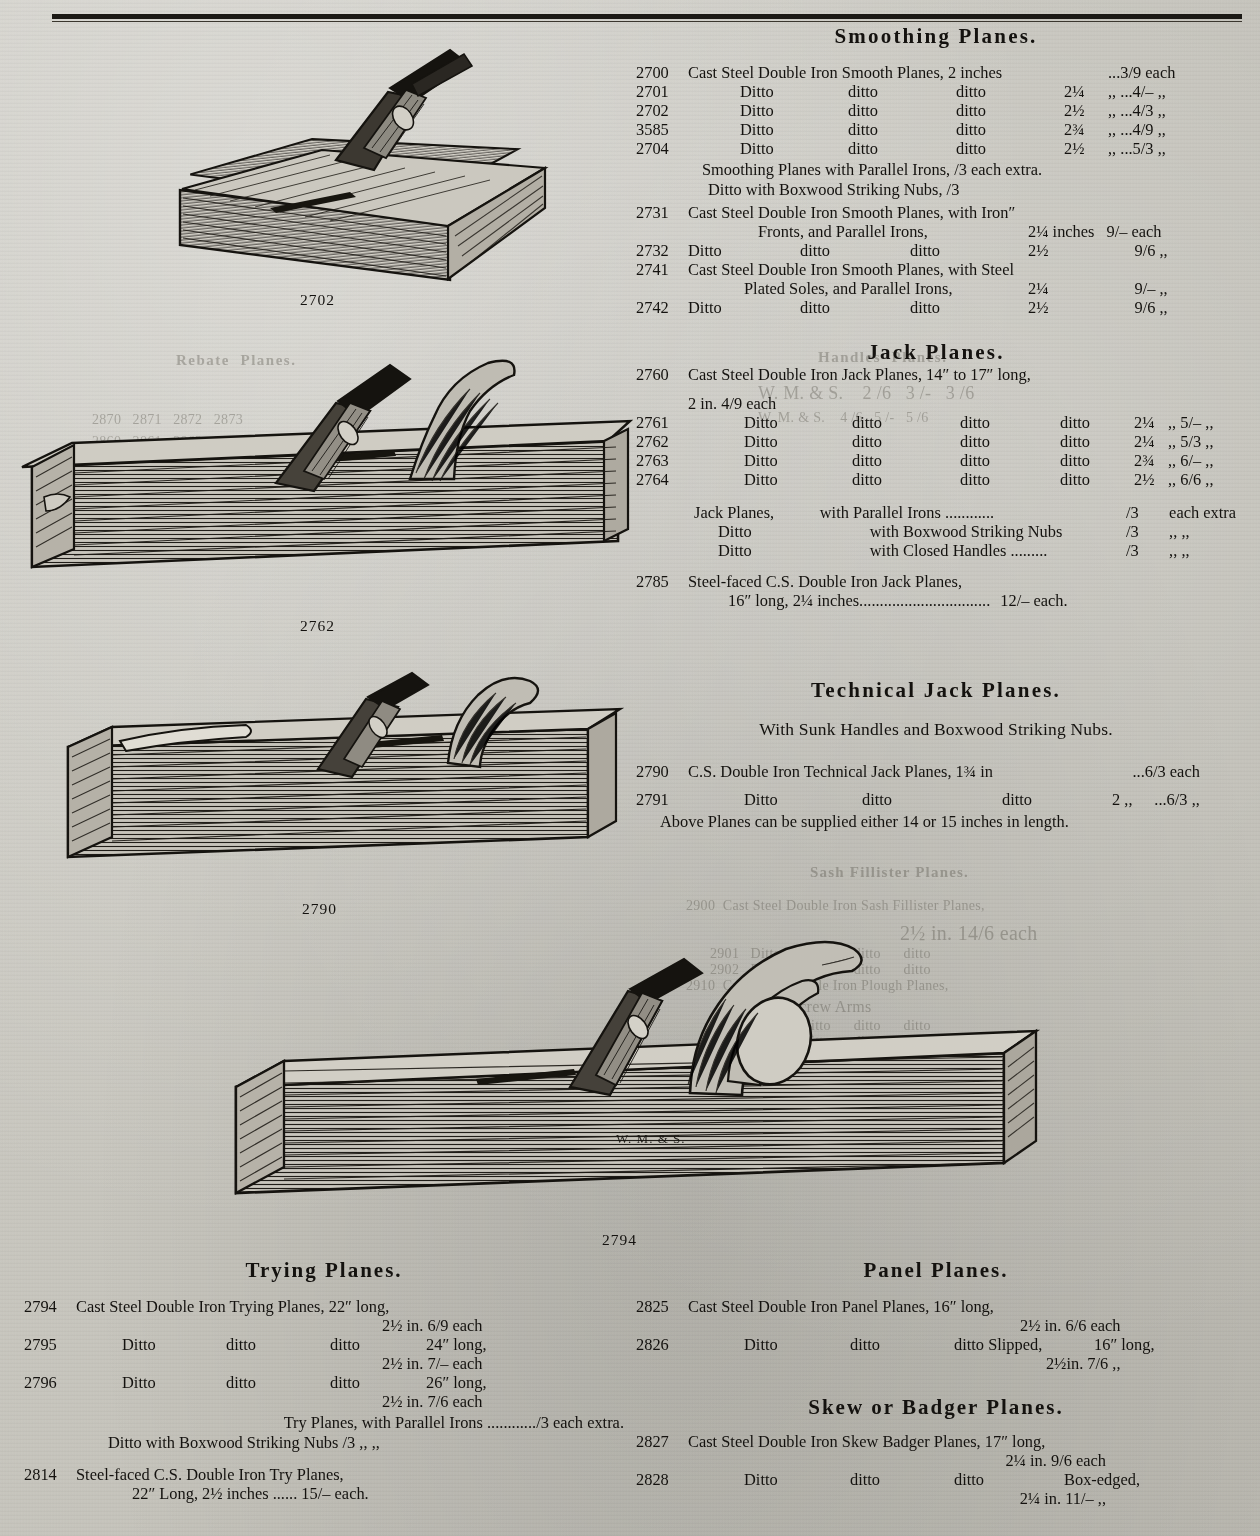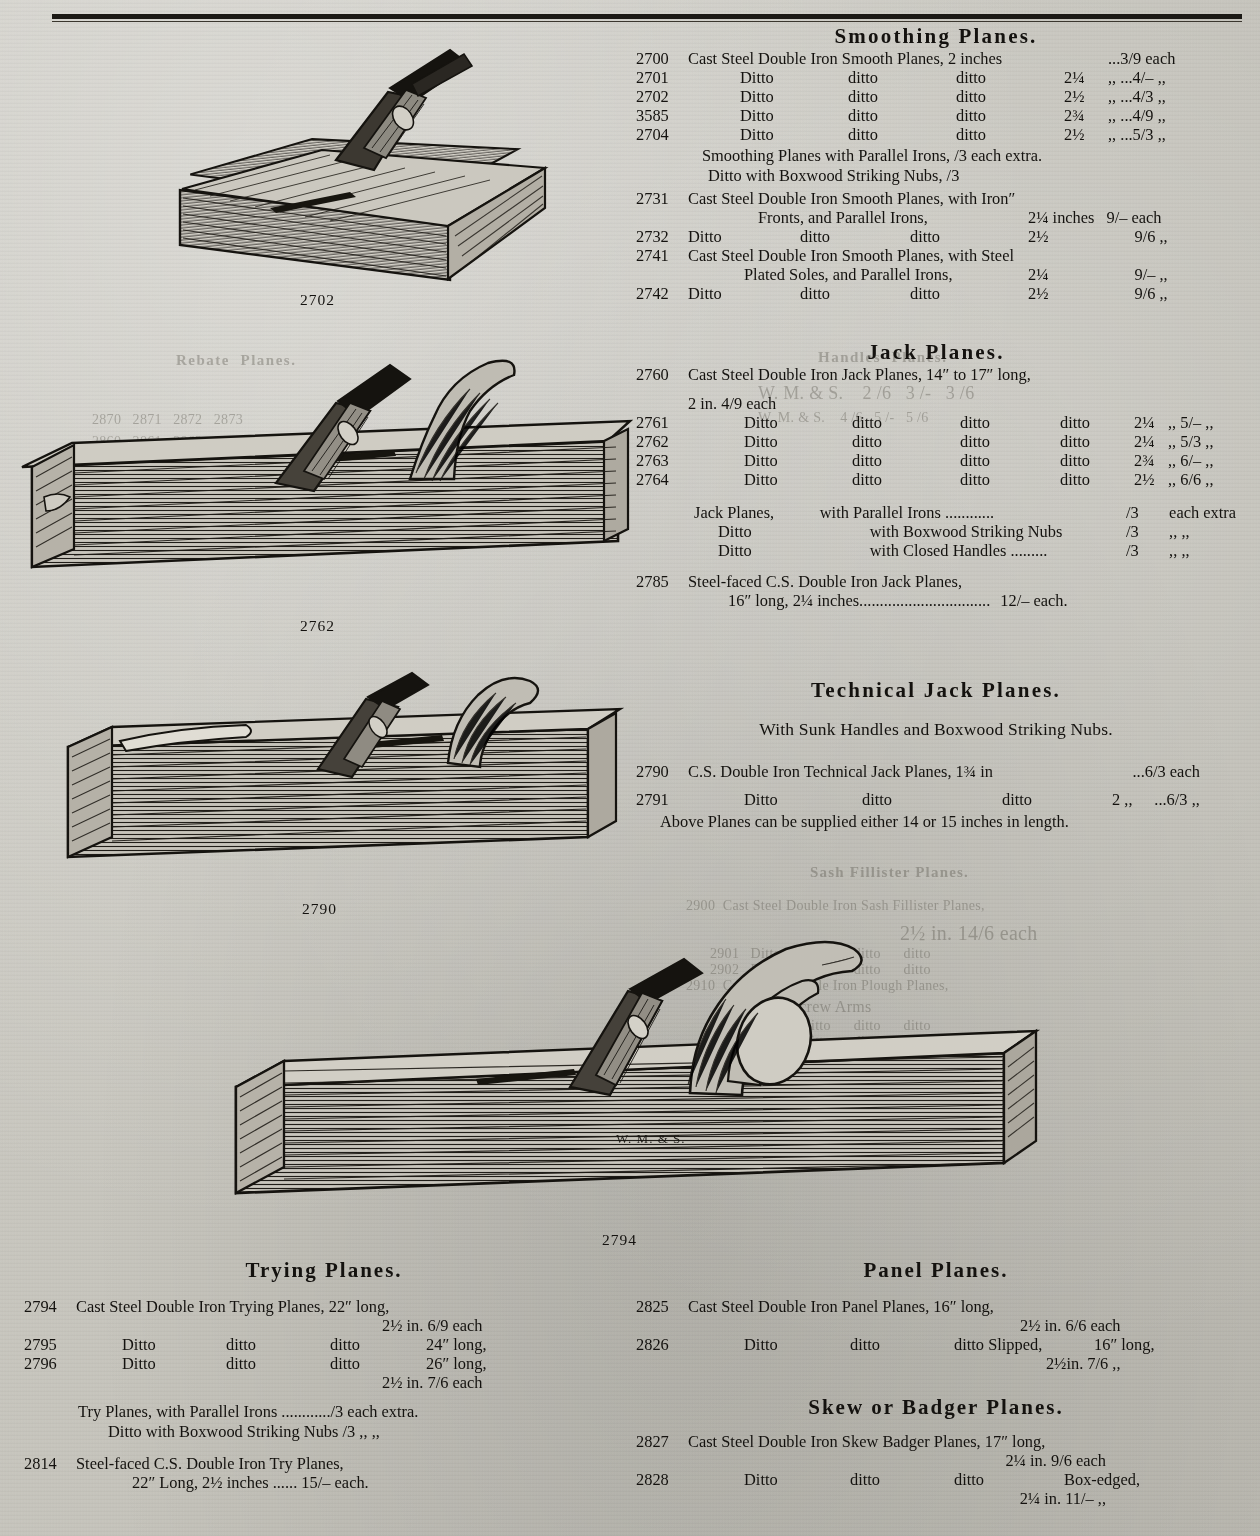--- a/index.html
+++ b/index.html
@@ -305,21 +305,21 @@
       <ellipse cx="556" cy="106" rx="36" ry="44" transform="rotate(18 556 106)" fill="#cfccc3" stroke="#15130f" stroke-width="2.6"></ellipse>
       <g stroke="#1c1914" stroke-width="1.15" opacity="0.85">
         <path d="M478 152 Q486 106 516 70 M488 156 Q496 110 528 74 M498 158 Q506 114 540 78 M604 30 Q624 26 636 22 M470 150 Q480 100 508 64"></path>
       </g>
     </svg>
   </div>
   <div class="caption" style="left:602px; top:1231px;">2794</div>
 
   <div class="layer" style="left:636px; top:24px; width:600px;">
     <h2 class="sect">Smoothing Planes.</h2>
-    <table class="pricelist" style="">
+    <table class="pricelist" style="margin-top:14px;">
       <tbody>
           <tr>
         <td class="num">2700</td>
         <td class="pad" colspan="4">Cast Steel Double Iron Smooth Planes, 2 inches</td>
         <td class="rt">...3/9 each</td>
       </tr>
       <tr>
         <td class="num">2701</td>
         <td style="width:108px; padding-left:52px;">Ditto</td>
         <td style="width:108px;">ditto</td>
@@ -523,33 +523,37 @@
         <td colspan="4" style="text-align:right; padding-right:4px;">2½ in.  6/9 each</td>
       </tr>
       <tr>
         <td class="num">2795</td>
         <td style="width:104px; padding-left:46px;">Ditto</td>
         <td style="width:104px;">ditto</td>
         <td style="width:96px;">ditto</td>
         <td>24″ long,</td>
       </tr>
       <tr>
+        <td class="num"></td>
+        <td colspan="4" style="text-align:right; padding-right:4px;">2½ in.  7/– each</td>
+      </tr>
+      <tr>
         <td class="num">2796</td>
         <td style="padding-left:46px;">Ditto</td>
         <td>ditto</td>
         <td>ditto</td>
         <td>26″ long,</td>
       </tr>
       <tr>
         <td class="num"></td>
         <td colspan="4" style="text-align:right; padding-right:4px;">2½ in.  7/6 each</td>
       </tr>
     </tbody>
       </table>
-    <div class="note" style="margin-left:54px; margin-top:10px;">Try Planes, with Parallel Irons  ............/3 each extra.</div>
+    <div class="note" style="margin-left:54px; margin-top:2px;text-align:right;">Try Planes, with Parallel Irons  ............/3 each extra.</div>
     <div class="note" style="margin-left:84px;">Ditto      with Boxwood Striking Nubs /3    ,,      ,,</div>
     <table class="pricelist" style="margin-top:12px;">
       <tbody>
           <tr>
         <td class="num">2814</td>
         <td>Steel-faced C.S.  Double Iron Try Planes,</td>
       </tr>
       <tr>
         <td class="num"></td>
         <td style="padding-left:56px;">22″ Long, 2½ inches  ......   15/– each.</td>

